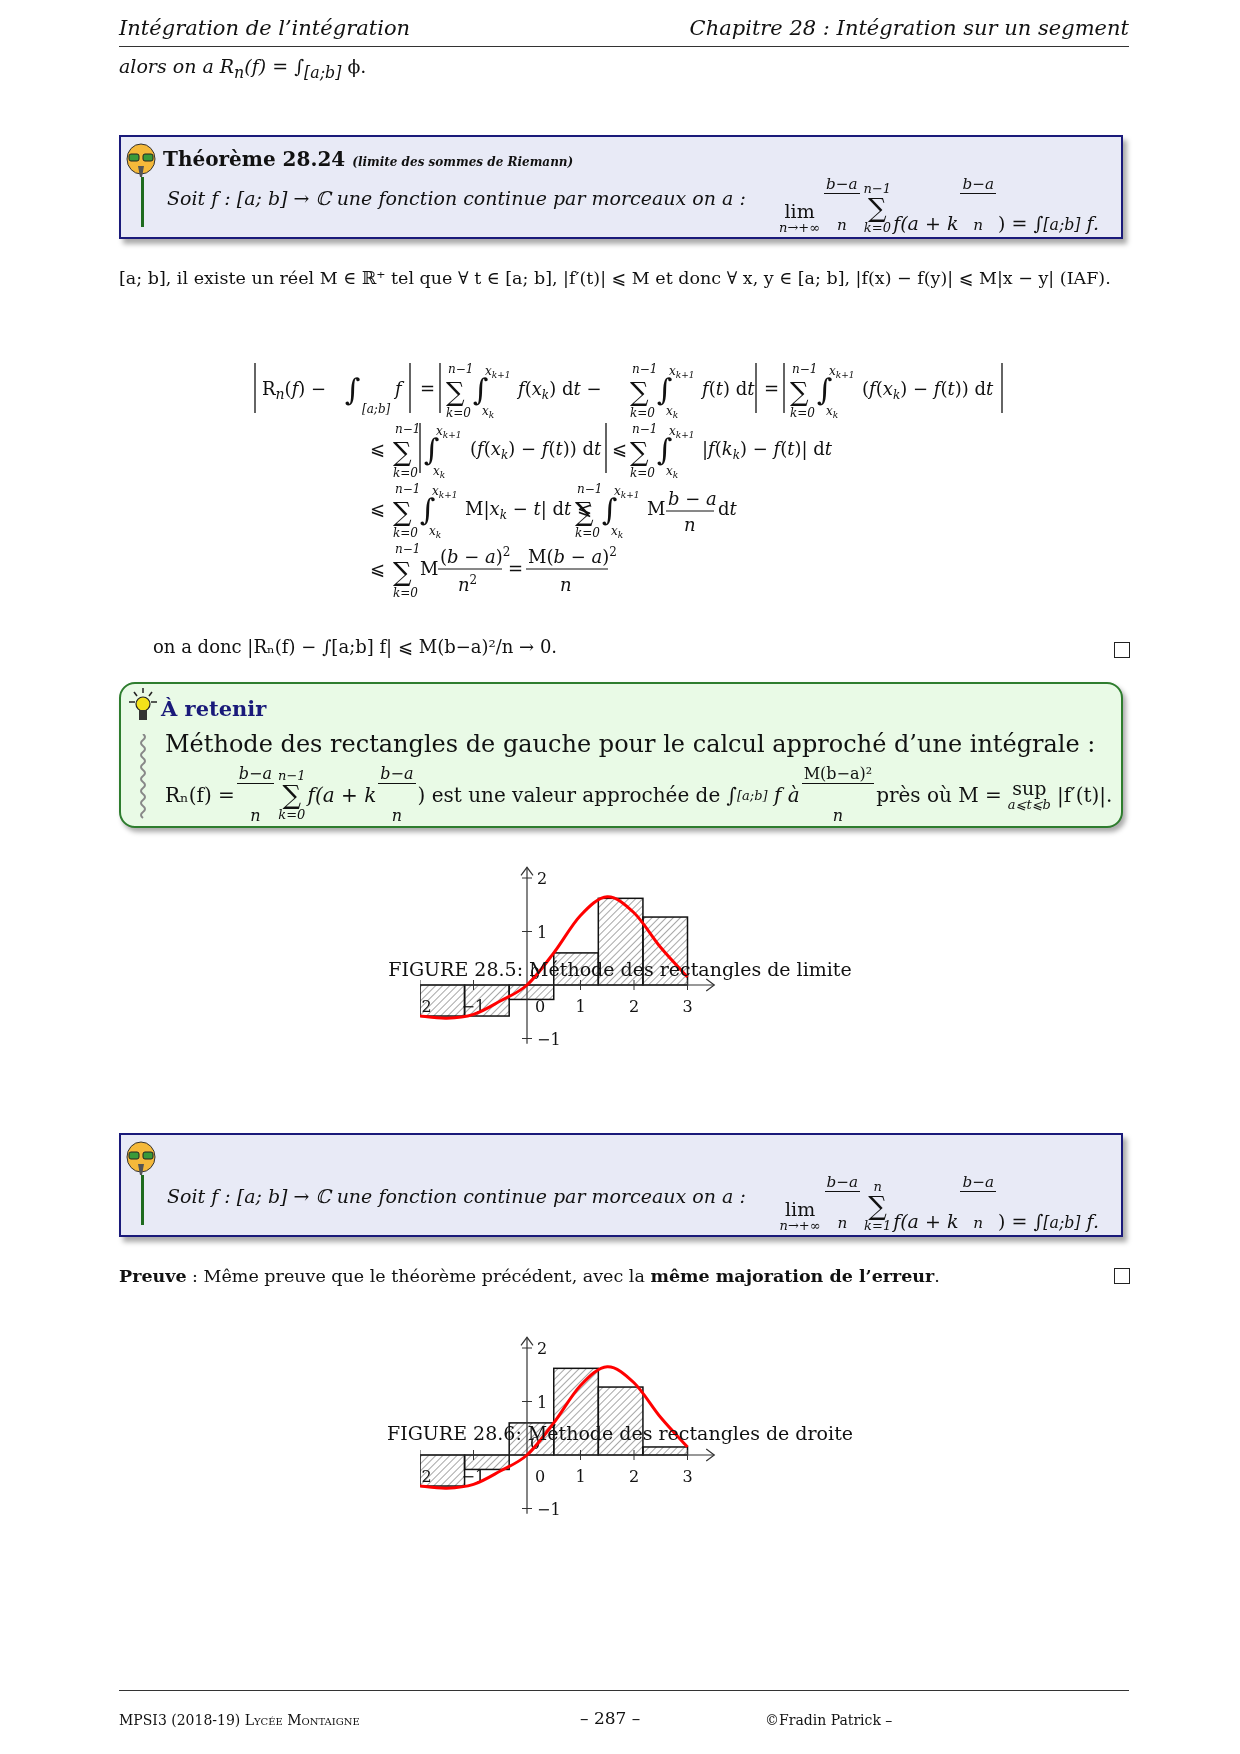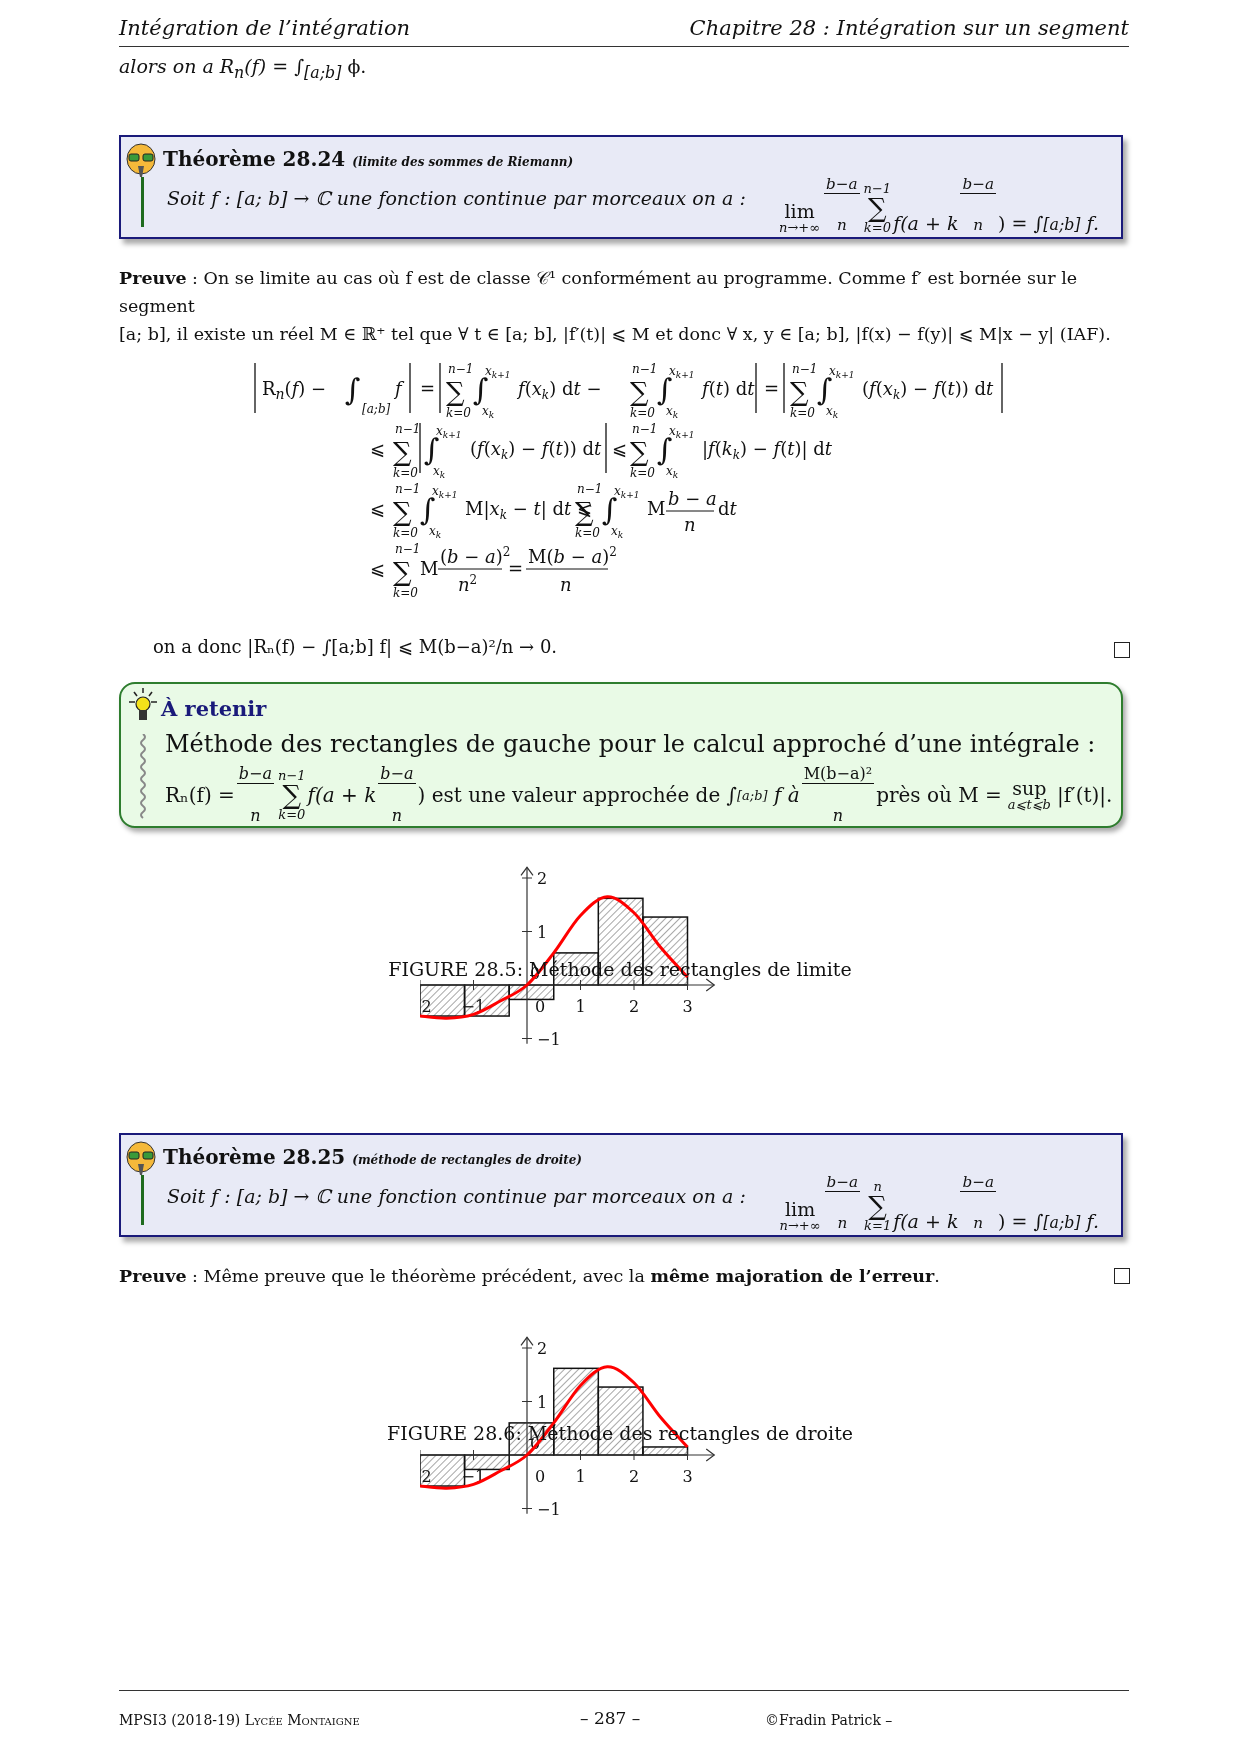--- a/index.html
+++ b/index.html
@@ -81,21 +81,20 @@
     <span class="it">f(a + k</span>
     <span class="frac it">
         <span>b−a</span>
         <span>n</span>
       </span>
     <span>) = ∫</span><sub class="it">[a;b]</sub>&nbsp;<span class="it">f.</span>
   </div>
 </div>
 
 <div class="abs proof" style="top:264px;">
-  <div><span class="b">Preuve</span><span> : On se limite au cas où f est de classe 𝒞¹ conformément au programme. Comme f′ est bornée sur le segment</span></div>
   <div>[a; b], il existe un réel M ∈ ℝ⁺ tel que ∀ t ∈ [a; b], |f′(t)| ⩽ M et donc ∀ x, y ∈ [a; b], |f(x) − f(y)| ⩽ M|x − y| (IAF).</div>
 </div>
 
 <div class="abs eq">
   <svg width="760" height="260" style="font-family:'DejaVu Serif',serif;">
     <g font-size="18" fill="#111">
 
       <line x1="5" y1="8" x2="5" y2="58" stroke="#111" stroke-width="1.3"></line>
       <text x="12" y="40">R<tspan font-style="italic" font-size="14" dy="4">n</tspan><tspan dy="-4">(</tspan><tspan font-style="italic">f</tspan>) −</text>
       <text x="95" y="45" font-size="30">∫</text>
@@ -279,24 +278,20 @@
   <span class="sc">FIGURE</span><span> 28.5: Méthode des rectangles de limite</span>
 </div>
 
 <div class="abs thm" style="top:1133px; height:100px;">
   <svg class="icon-face" viewBox="0 0 32 36">
     <ellipse cx="16" cy="16" rx="14" ry="15" fill="#f5b93a" stroke="#333" stroke-width="1"></ellipse>
     <rect x="4" y="11" width="10" height="7" rx="2" fill="#3a9a3a" stroke="#222"></rect>
     <rect x="18" y="11" width="10" height="7" rx="2" fill="#3a9a3a" stroke="#222"></rect>
     <path d="M13 23 L19 23 L17 34 L15 34 Z" fill="#555"></path>
   </svg>
-  <div class="thm-title">
-    <span>Théorème 28.25</span>
-    <small>(méthode de rectangles de droite)</small>
-  </div>
   <div class="thm-bar"></div>
   <div class="thm-body it">Soit f : [a; b] → ℂ une fonction continue par morceaux on a :</div>
   <div class="thm-formula">
     <span class="sum">
         <span style="font-size:19px">lim</span>
         <span class="sm">n→+∞</span>
       </span>
     <span class="frac it">
         <span>b−a</span>
         <span>n</span>

